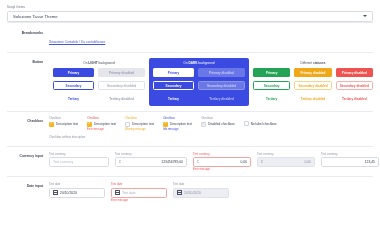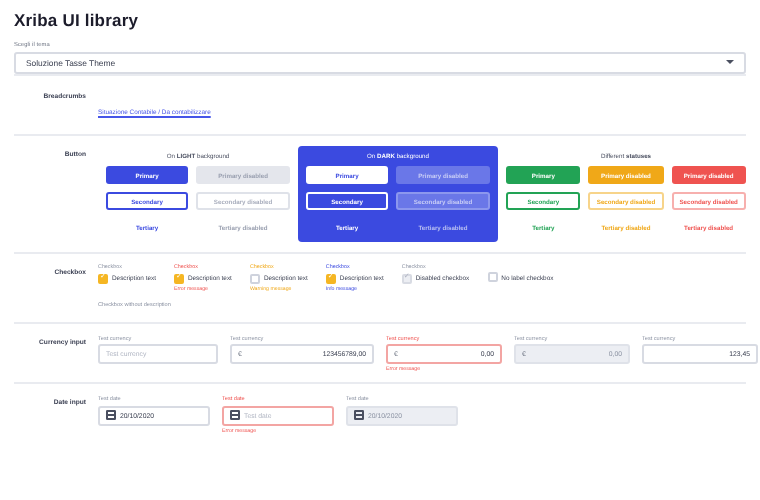--- a/index.html
+++ b/index.html
@@ -142,21 +142,20 @@
     content: ""; position: absolute; left: 0; right: 0; top: .8px;
     height: .7px; background: #4a4f60;
   }
   .inp-msg { font-size: 2.6px; color: #ef5350; margin-top: 1px; }
 </style>
 </head>
 <body>
 
 <div class="page">
 
-  <div class="app-title">Xriba UI library</div>
 
   <div>
     <div class="field-label">Scegli il tema</div>
     <div class="theme-select">
       <span class="val">Soluzione Tasse Theme</span>
       <span class="caret"></span>
     </div>
   </div>
 
   <div class="section" style="padding-top:6px;">

